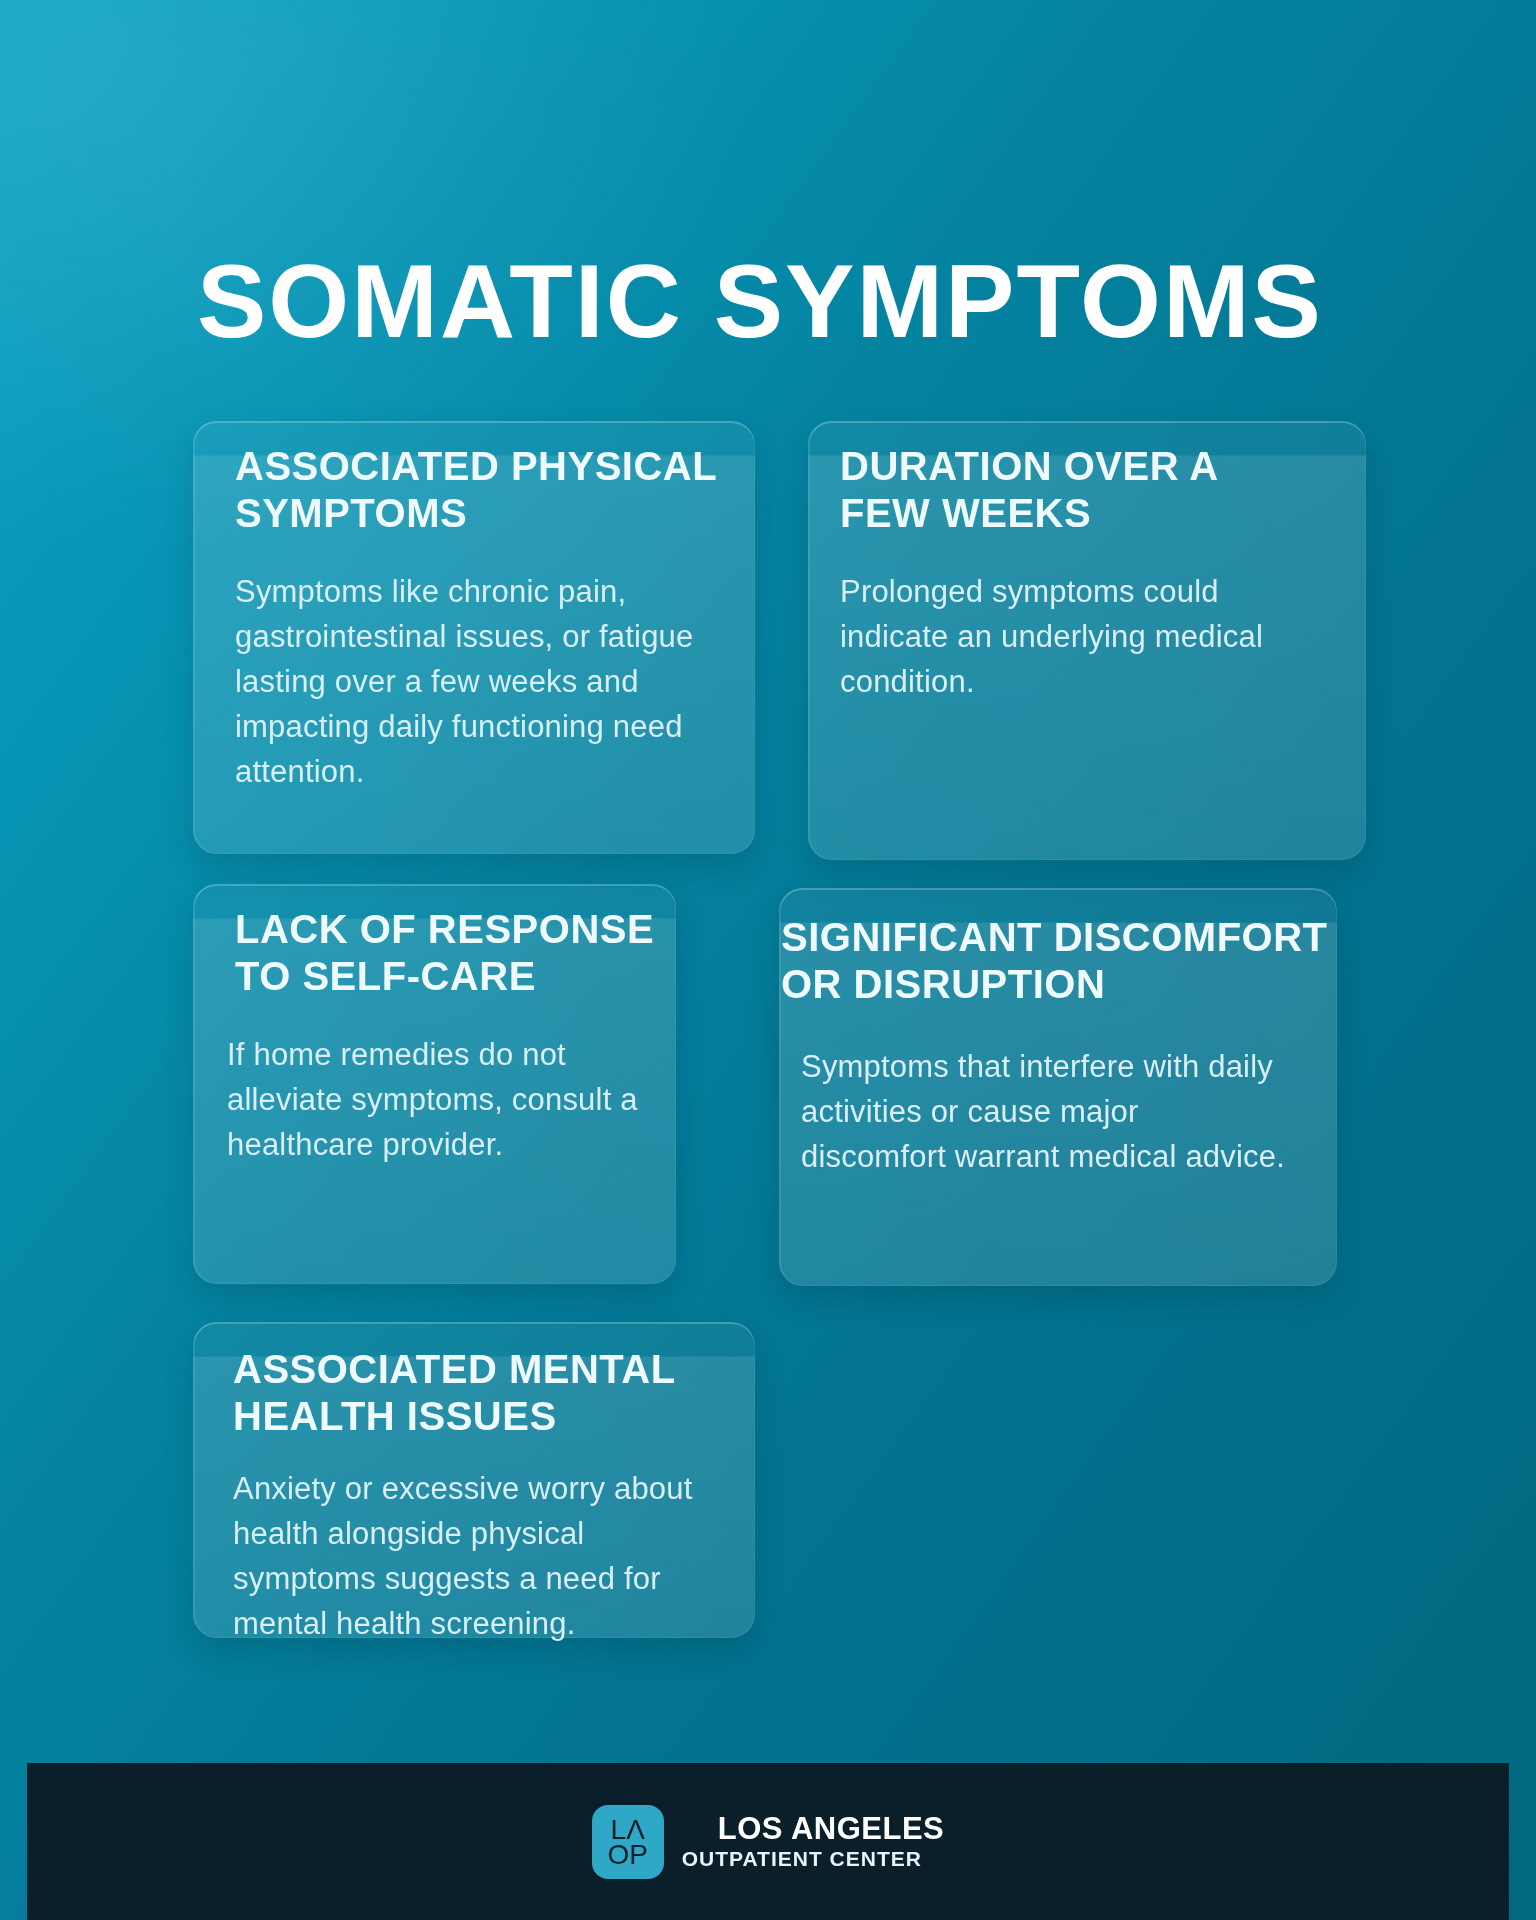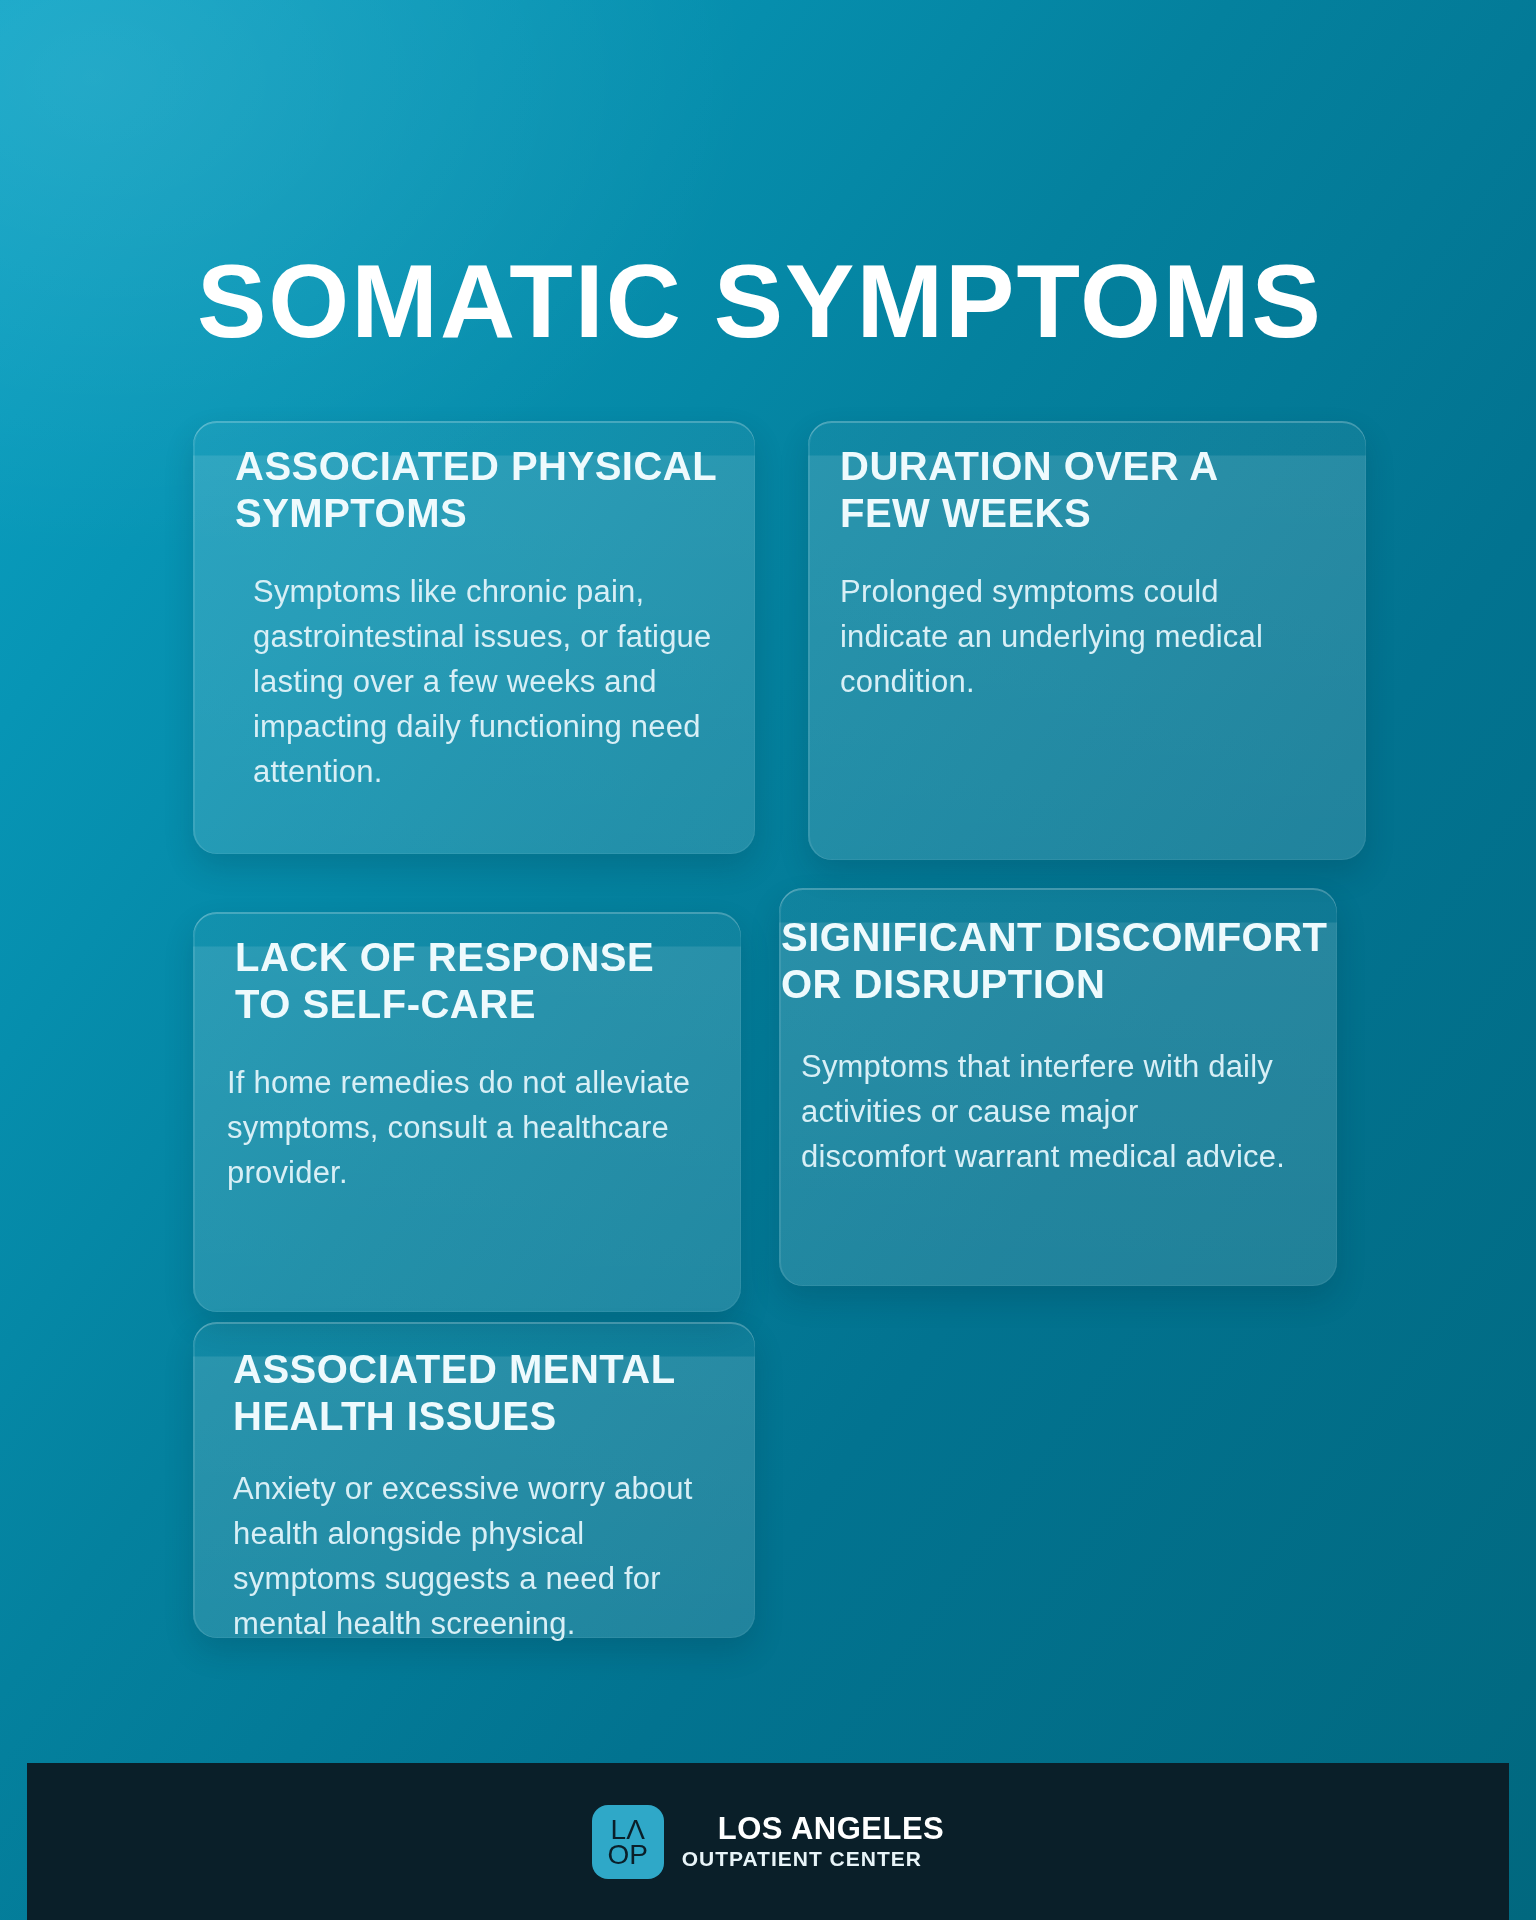--- a/index.html
+++ b/index.html
@@ -43,24 +43,24 @@
   .card-body{
     margin:32px 0 0 0;
     color:#D8EFF6;
     font-size:31px;line-height:45px;letter-spacing:0.2px;
     font-weight:400;
   }
 
   
   .c1{left:193px;top:421px;width:562px;height:433px;padding:22px 30px 0 42px;}
   .c2{left:808px;top:421px;width:558px;height:439px;padding:22px 24px 0 32px;}
-  .c3{left:193px;top:912px;width:548px;height:400px;padding:22px 30px 0 42px;}
+  .c3{left:193px;top:884px;width:483px;height:400px;padding:22px 30px 0 42px;}
   .c4{left:779px;top:888px;width:558px;height:398px;padding:26px 24px 0 22px;}
   .c5{left:193px;top:1322px;width:562px;height:316px;padding:24px 30px 0 40px;}
-  .c1 .card-body{max-width:500px;margin-left:18px;}
+  .c1 .card-body{max-width:500px;}
   .c2 .card-body{max-width:440px;}
   .c3 .card-body{max-width:500px;margin-left:-8px;}
   .c4 .card-heading{margin-left:-20px;}
   .c4 .card-body{max-width:490px;margin-top:36px;}
   .c5 .card-body{max-width:460px;margin-top:26px;}
 
   .footer{
     position:absolute;left:27px;right:27px;top:1763px;bottom:0;
     background:#0A1F29;
     display:flex;align-items:center;justify-content:center;gap:18px;

